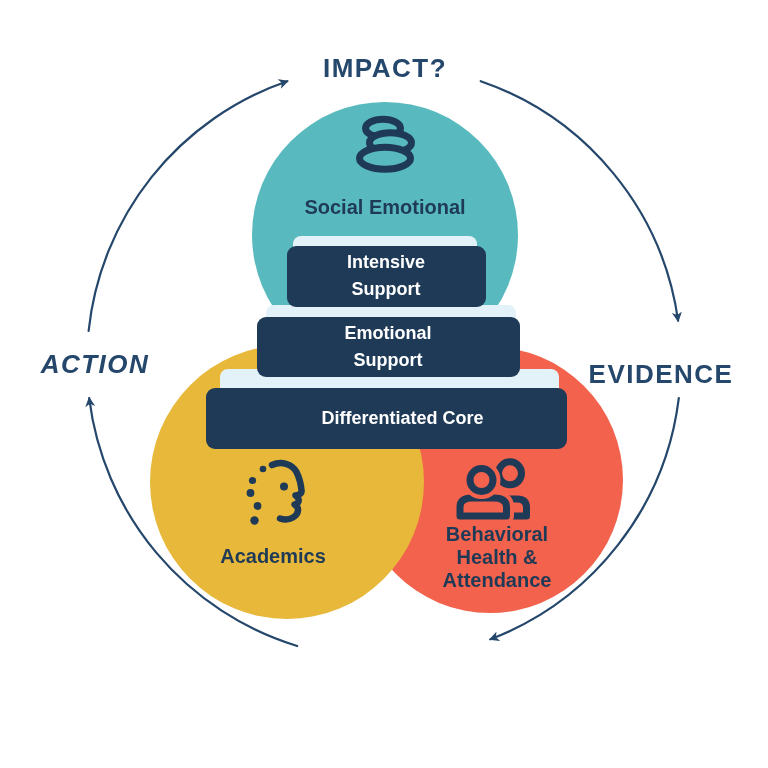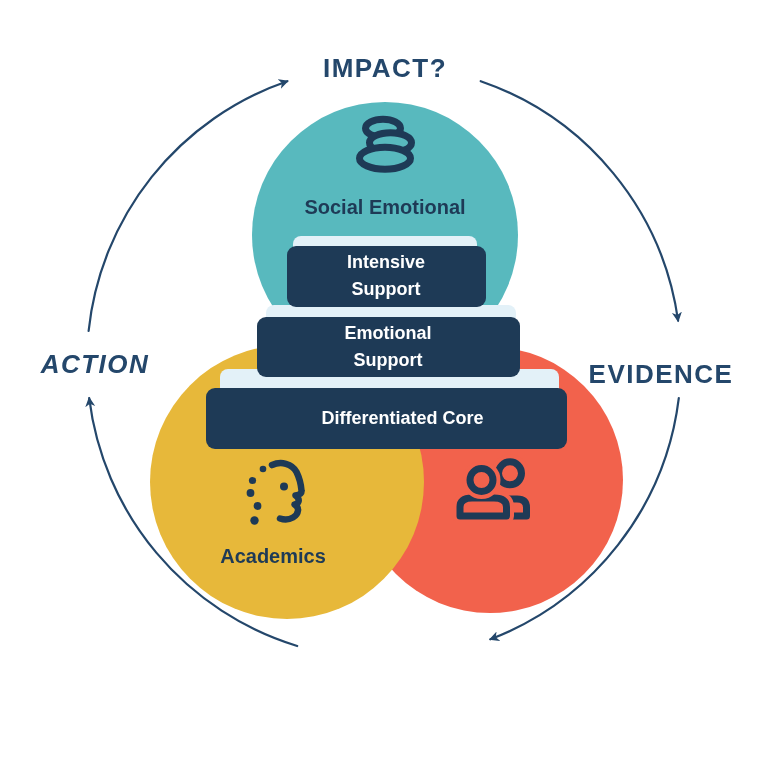--- a/index.html
+++ b/index.html
@@ -98,20 +98,23 @@
       <circle class="person" cx="481.5" cy="480" r="11.5"></circle>
     </g>
   </svg>
 
   <div class="label cycle-label" style="left:385px; top:68px;">IMPACT?</div>
   <div class="label cycle-label" style="left:661px; top:364px;margin-top:10px;">EVIDENCE</div>
   <div class="label cycle-label" style="left:95px; top:364px;font-style:italic;">ACTION</div>
 
   <div class="label circle-label" style="left:385px; top:207px;">Social Emotional</div>
   <div class="label circle-label" style="left:273px; top:556px;">Academics</div>
+  <div class="label circle-label" style="left:497px; top:557px;">Behavioral
+Health &amp;
+Attendance</div>
 
   <div class="label tier-label" style="left:386px; top:276px;">Intensive
 Support</div>
   <div class="label tier-label" style="left:388px; top:347px;">Emotional
 Support</div>
   <div class="label tier-label" style="left:386px; top:418px;padding-left:33px;">Differentiated Core</div>
 
 </div>
 
 </body></html>

